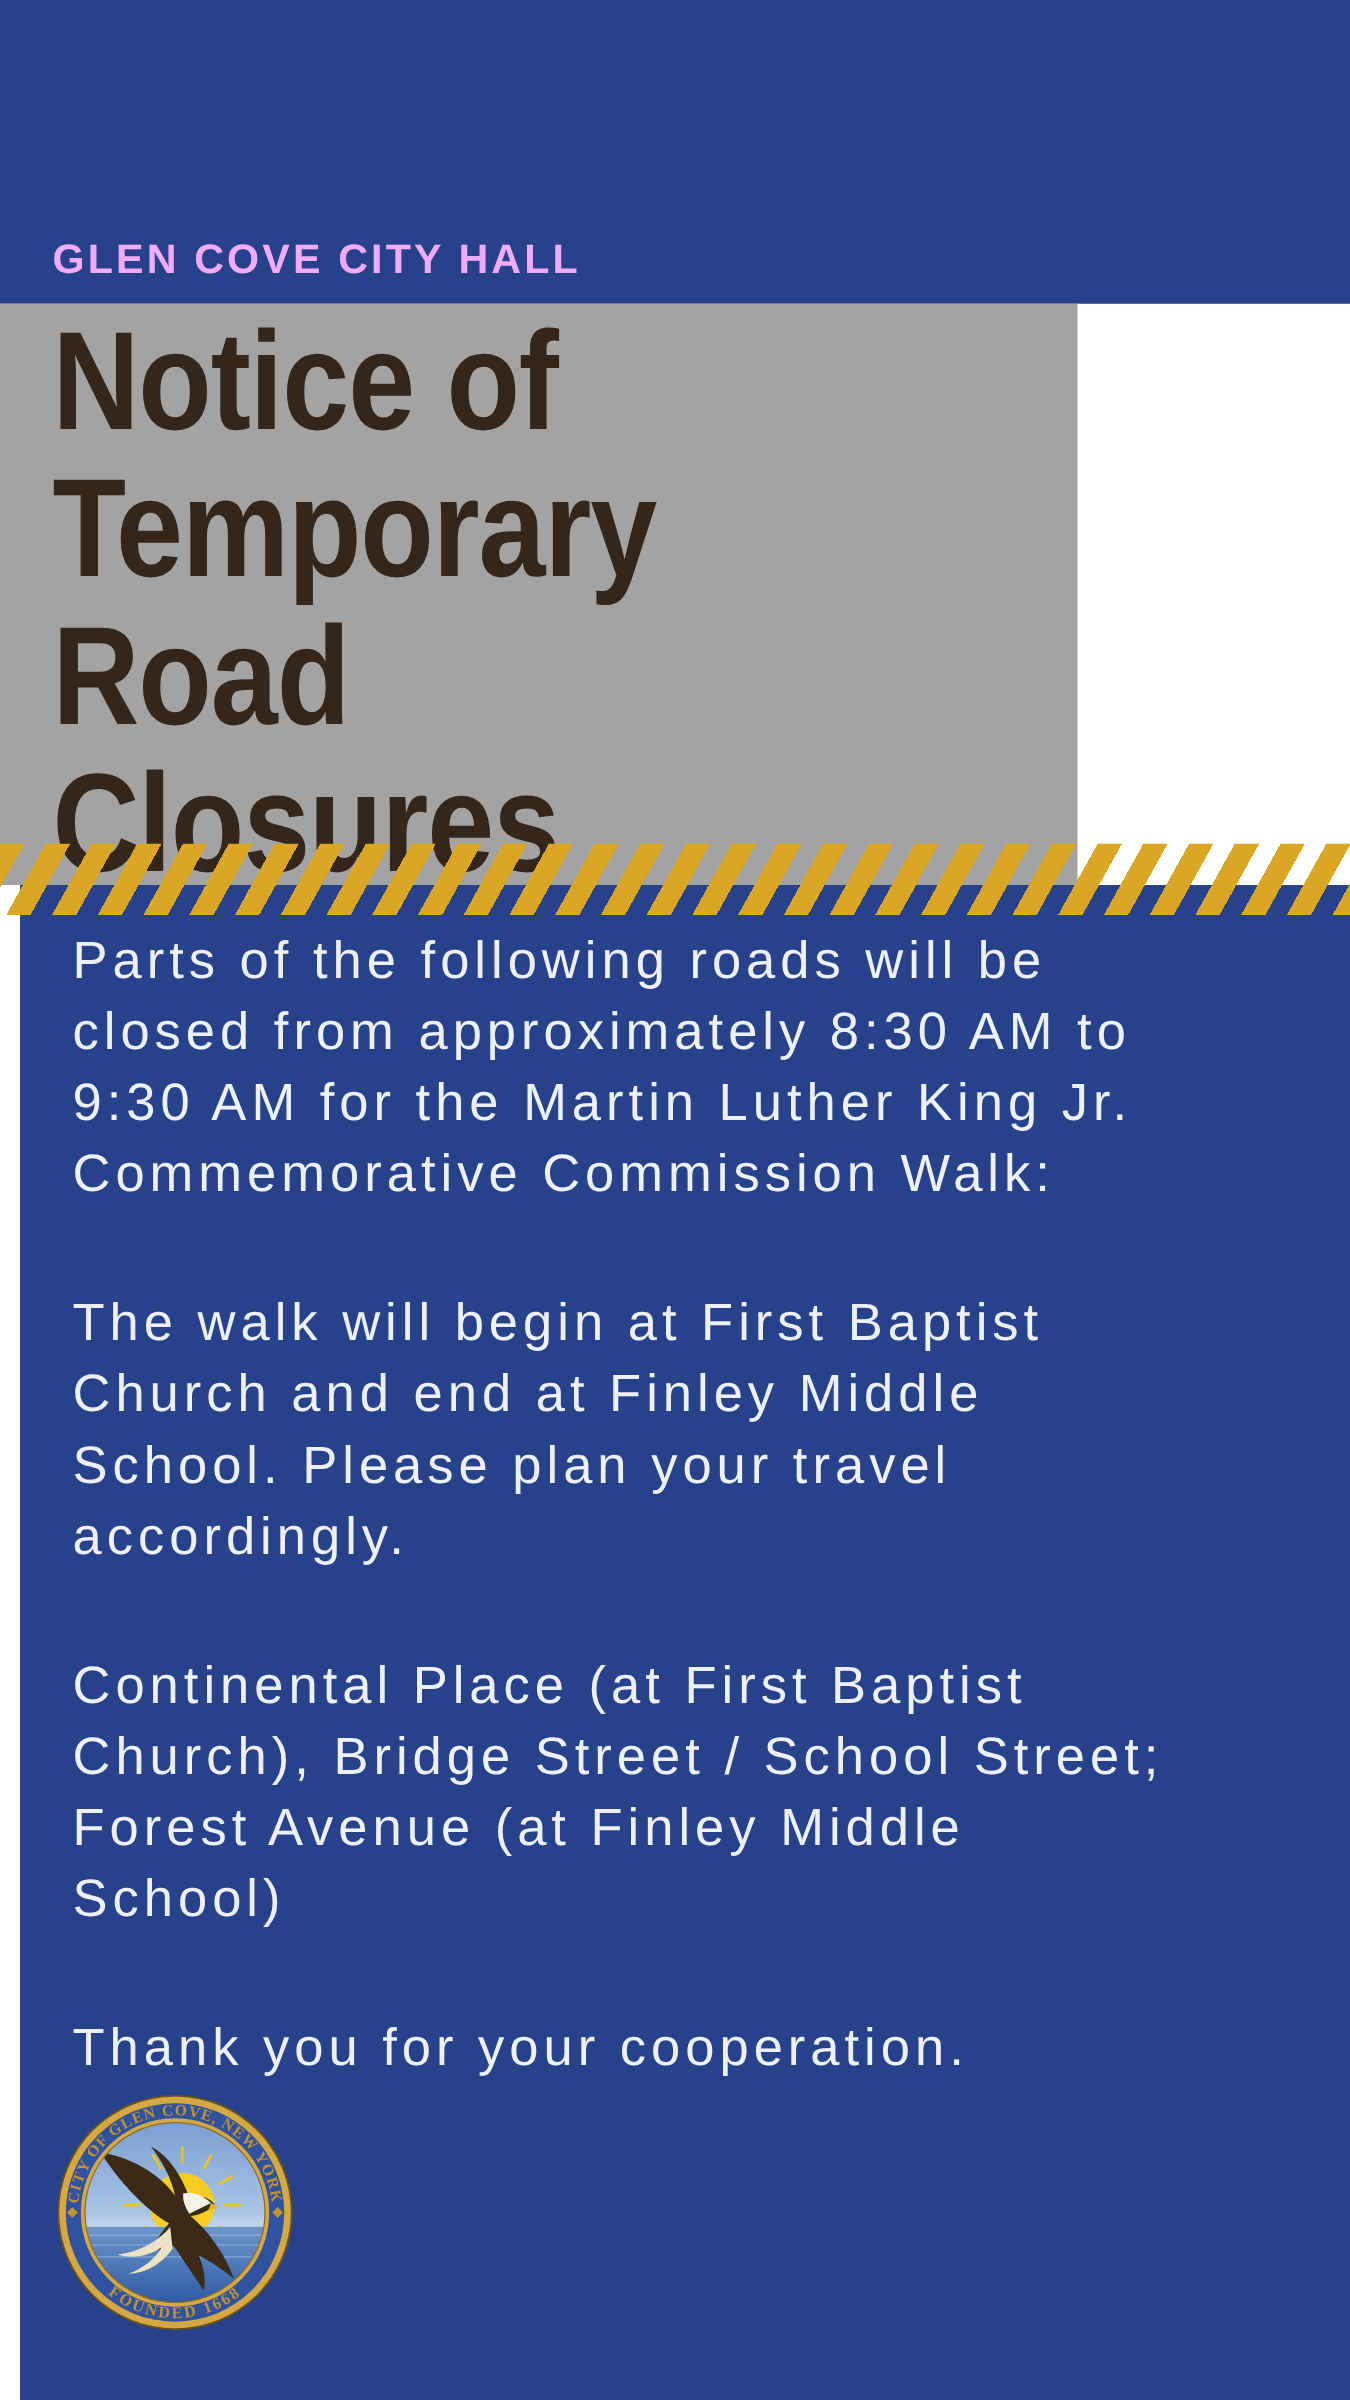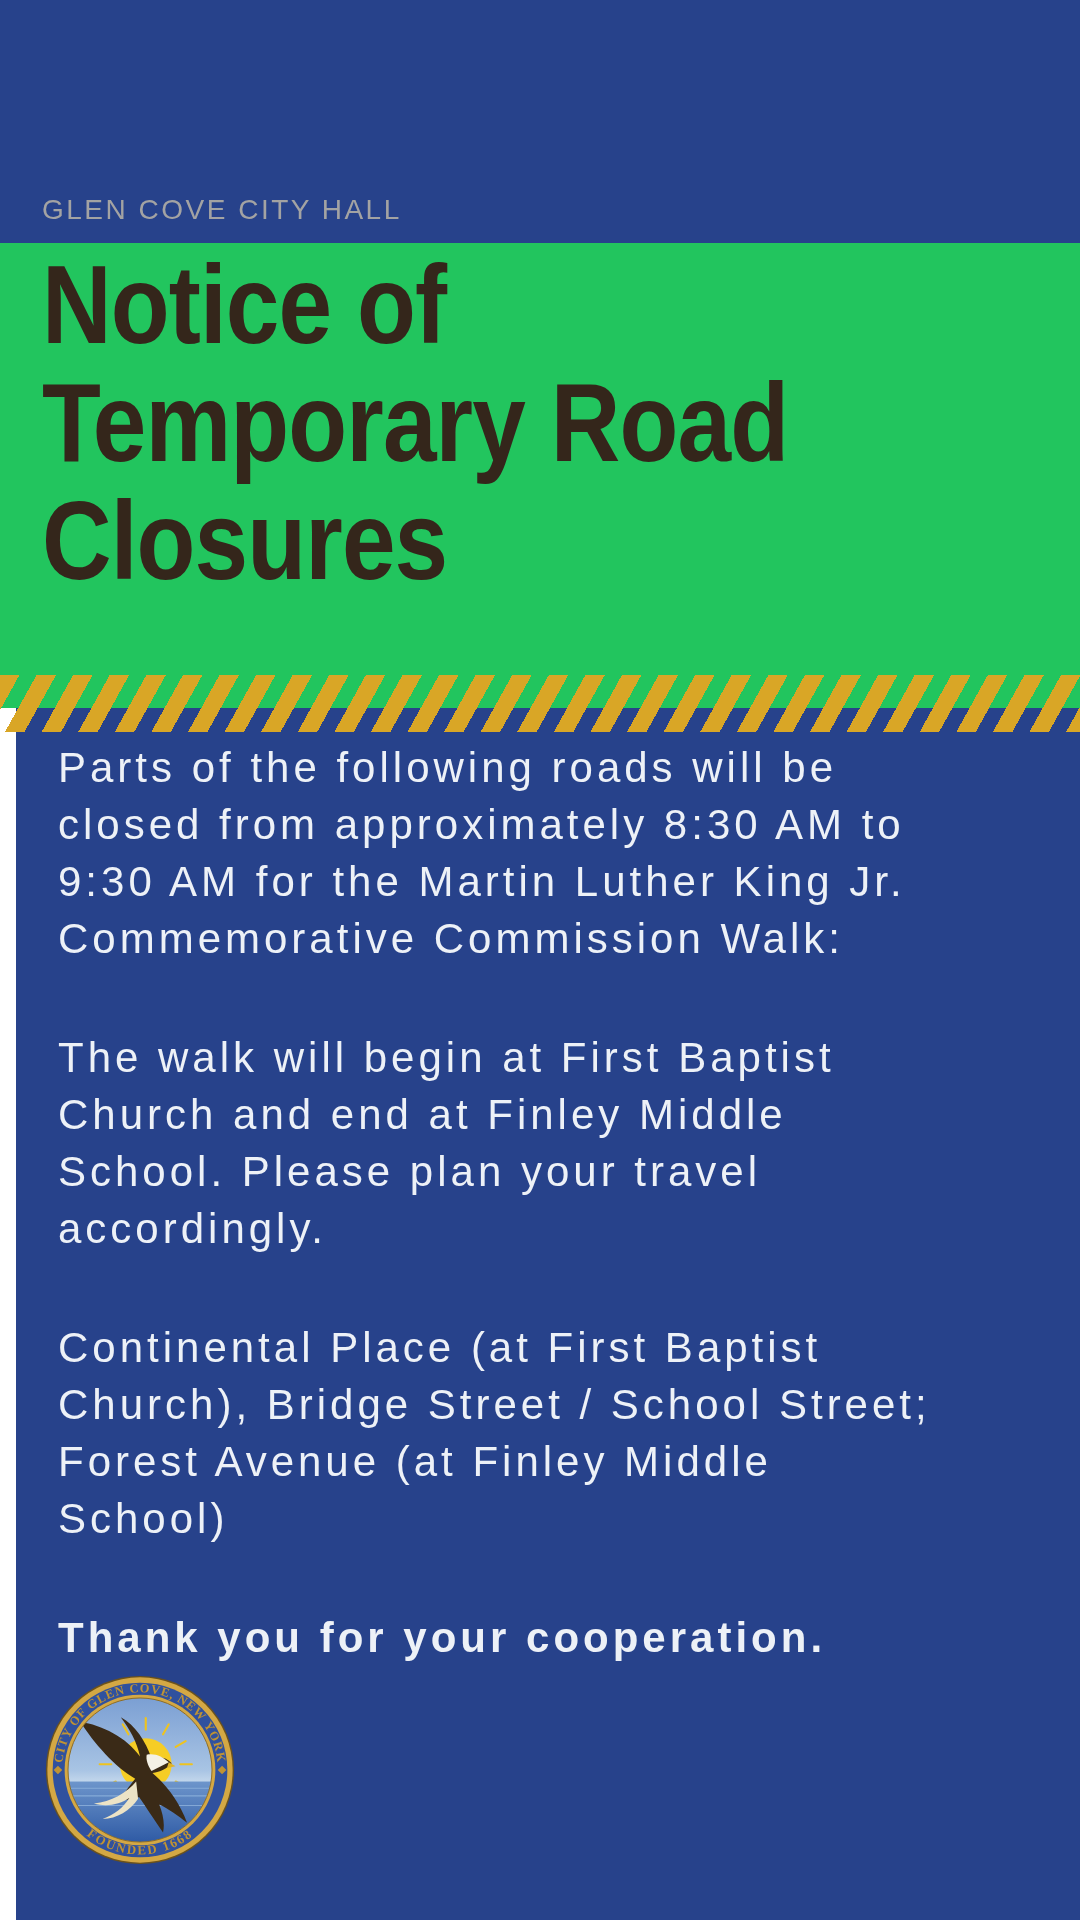--- a/index.html
+++ b/index.html
@@ -19,28 +19,28 @@
   }
   .poster{position:absolute;inset:0;width:1080px;height:1920px;}
 
   
   .header-band{
     position:absolute;top:0;left:0;width:1080px;height:243px;
     background:var(--background-blue);
   }
   .header-label{
     position:absolute;left:42px;bottom:17px;
-    color:#a3a3a3;font-size:28px;font-weight:normal;letter-spacing:2.5px;
+    color:#f0abfc;font-size:33px;font-weight:bold;letter-spacing:2.5px;
     white-space:nowrap;
   }
 
   
   .title-band{
-    position:absolute;top:243px;left:0;width:1080px;height:465px;
-    background:#22c55e;
+    position:absolute;top:243px;left:0;width:862px;height:465px;
+    background:#a3a3a3;
   }
   .title{
     position:absolute;left:42px;top:3px;margin:0;
     font-family:"Liberation Sans", sans-serif;
     font-weight:bold;
     font-size:112px;line-height:118px;letter-spacing:-1px;
     color:var(--title-brown);
     white-space:pre-line;
     transform:scaleX(0.86);
     transform-origin:0 0;
@@ -62,21 +62,21 @@
     position:absolute;top:708px;left:16px;width:1080px;height:1212px;
     background:var(--background-blue);
     padding:31px 42px 0 42px;
   }
   .body-band p{
     margin:0 0 62px 0;
     color:var(--body-text);
     font-size:42px;line-height:57px;letter-spacing:4px;
     white-space:pre-line;
   }
-  .body-band p.last{margin-bottom:0;font-weight:bold;}
+  .body-band p.last{margin-bottom:0;}
 
   
   .seal{
     position:absolute;left:44px;top:1674px;width:192px;height:192px;
     z-index:3;
   }
   .seal-arc{
     font-family:"Liberation Serif", serif;
     font-weight:bold;
     font-size:13px;

